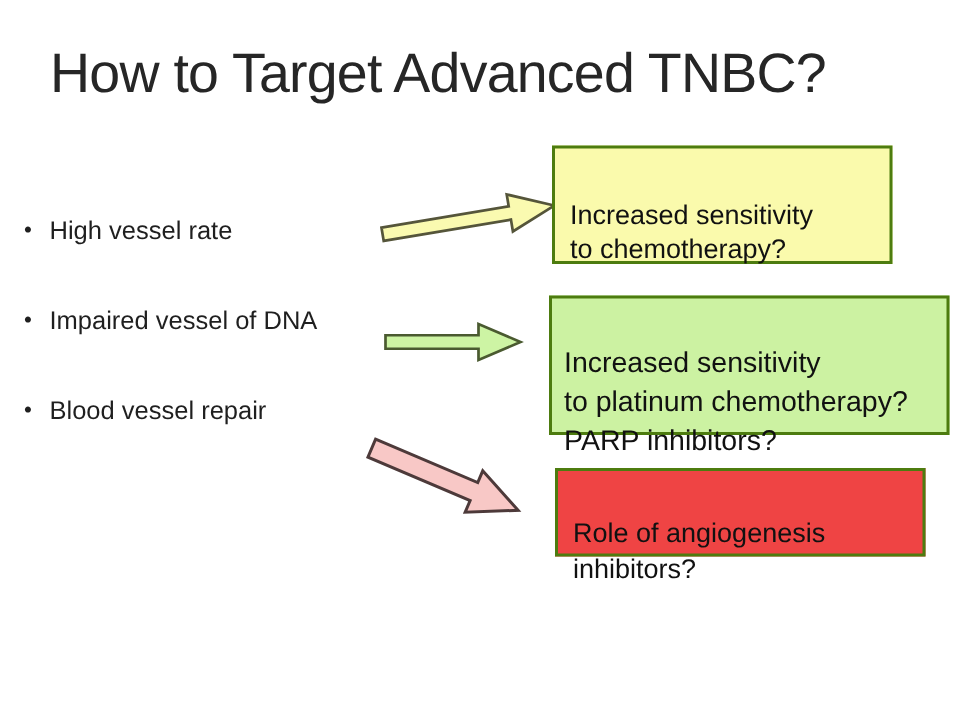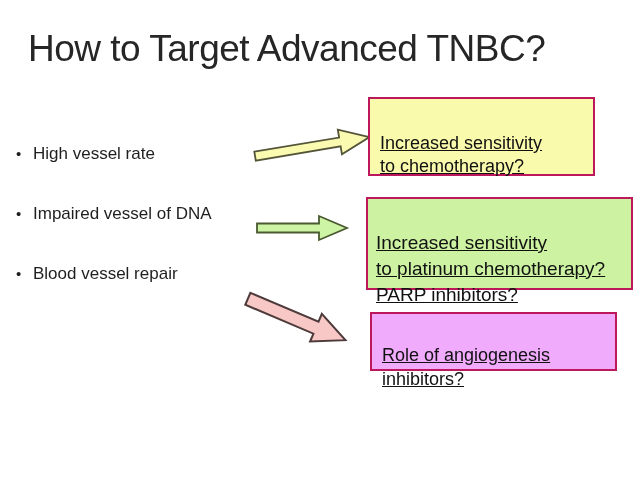--- a/index.html
+++ b/index.html
@@ -7,27 +7,26 @@
     position:relative;
     width:638px;height:478px;
     background:#ffffff;
     overflow:hidden;
     font-family:"Liberation Sans", sans-serif;
     color:#1f1f1f;
   }
   .title{
     position:absolute;
     top:28px;left:0;width:584px;
-    text-align:left;
+    text-align:center;
     font-size:37px;
     font-weight:400;
     letter-spacing:-0.5px;
     color:#262626;
     white-space:nowrap;
-    margin-left:28px;
   }
   .bullets{
     position:absolute;
     left:16px;top:143px;
     width:240px;
   }
   .bullet-item{
     display:flex;
     align-items:flex-start;
     margin-bottom:39px;
@@ -37,42 +36,41 @@
   }
   .bullet-marker{
     width:17px;
     flex:0 0 17px;
     font-size:15px;
     line-height:21px;
   }
   .callout{
     position:absolute;
     box-sizing:border-box;
-    border:2px solid #be185d;
+    border:2px solid #4d7c0f;
     font-size:18px;
     line-height:23px;
     color:#111111;
     white-space:pre-line;
-    text-decoration:underline;
   }
   .callout-yellow{
     left:368px;top:97px;width:227px;height:79px;
     background:#FAFAAC;
     padding:10px 10px;
   }
   .callout-green{
     left:366px;top:197px;width:267px;height:93px;
     background:#CCF2A2;
     padding:5px 8px;
     font-size:19px;
     line-height:26px;
   }
   .callout-pink{
     left:370px;top:312px;width:247px;height:59px;
-    background:#f0abfc;
+    background:#ef4444;
     padding:5px 10px;
     line-height:24px;
   }
   .arrow{position:absolute;overflow:visible;}
   .arrow-yellow{left:253px;top:138px;transform:rotate(-9.5deg);transform-origin:0 50%;}
   .arrow-green{left:255px;top:213px;}
   .arrow-pink{left:246px;top:281px;transform:rotate(23deg);transform-origin:0 50%;}
 </style>
 </head>
 <body>

